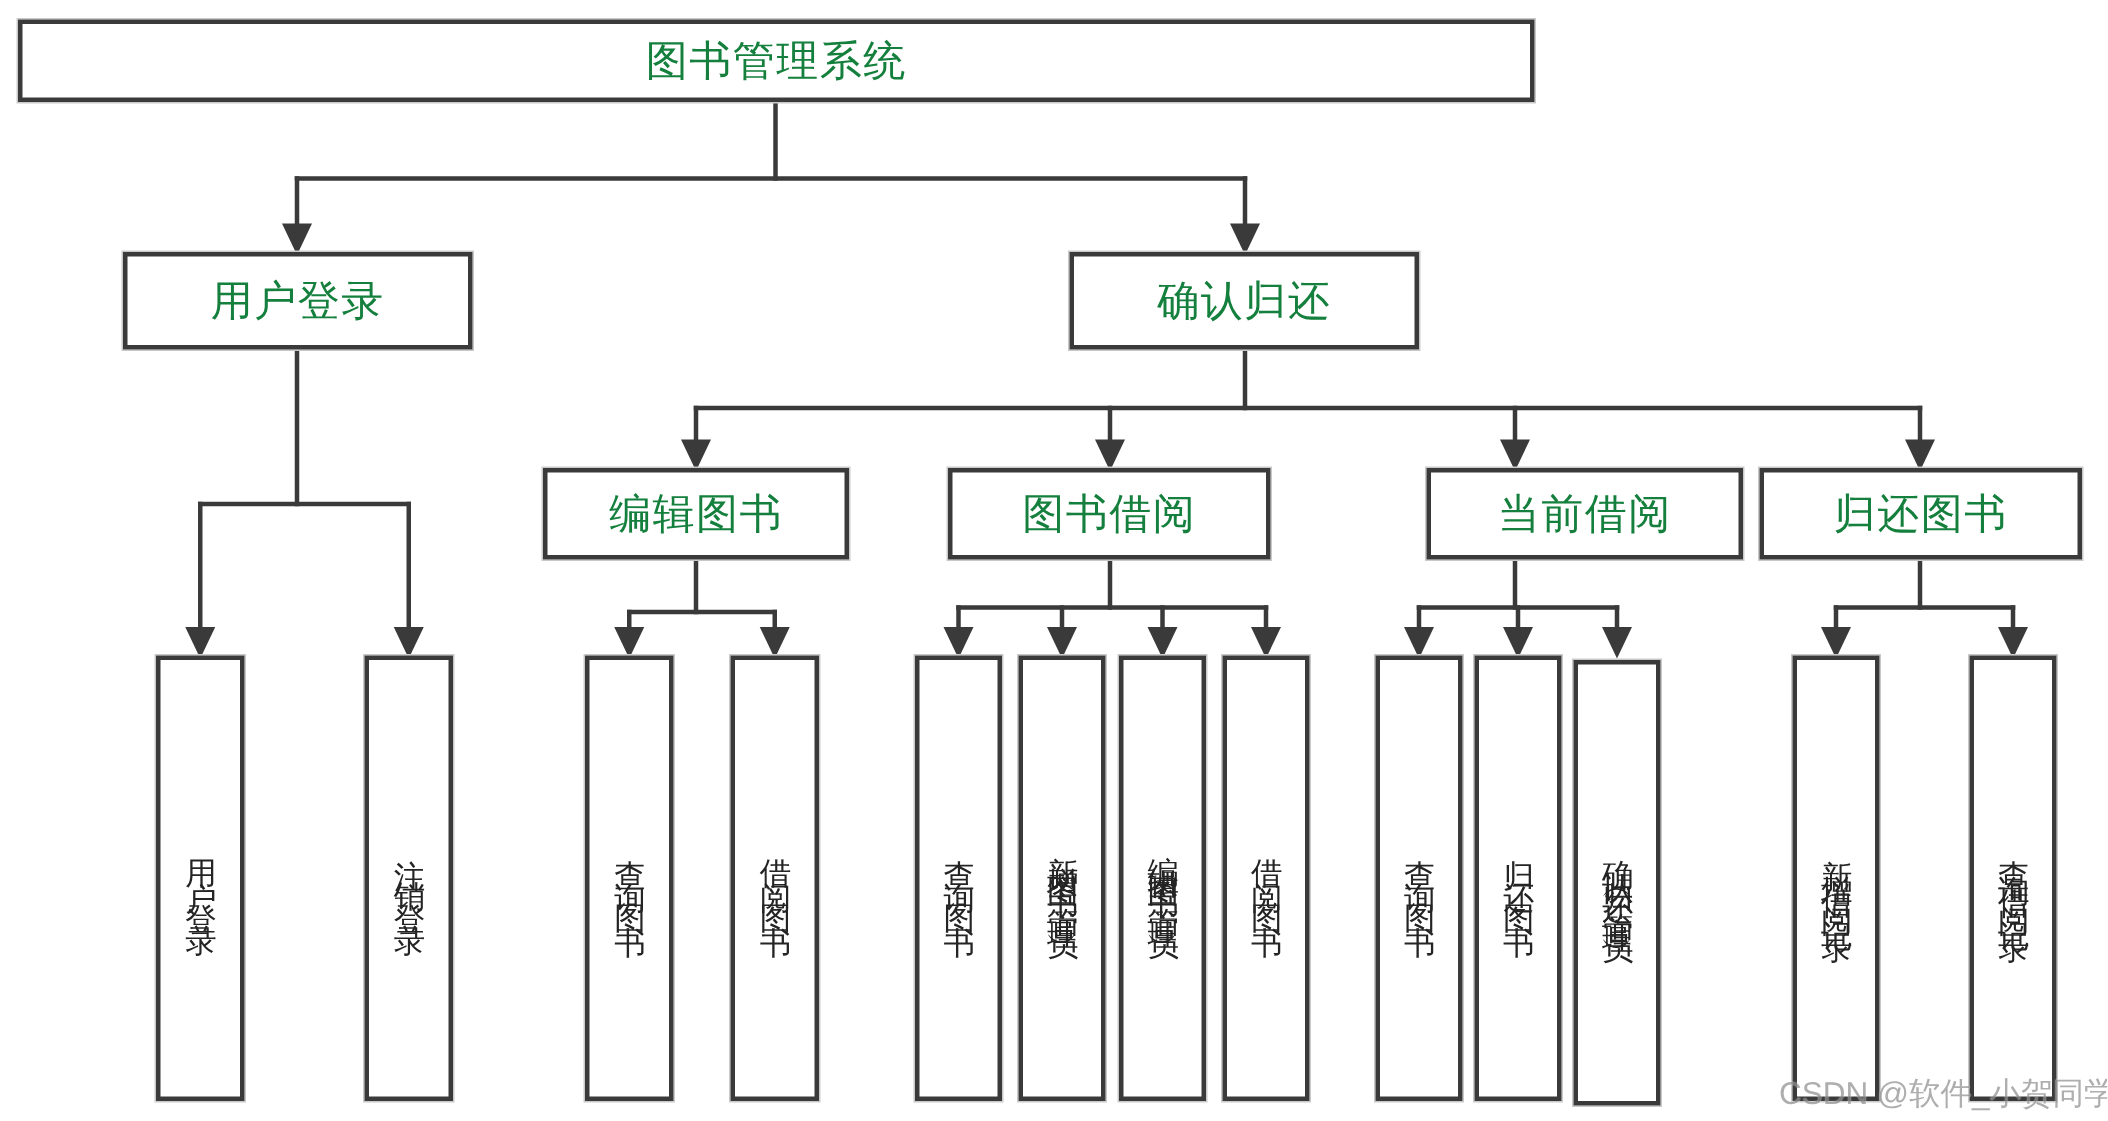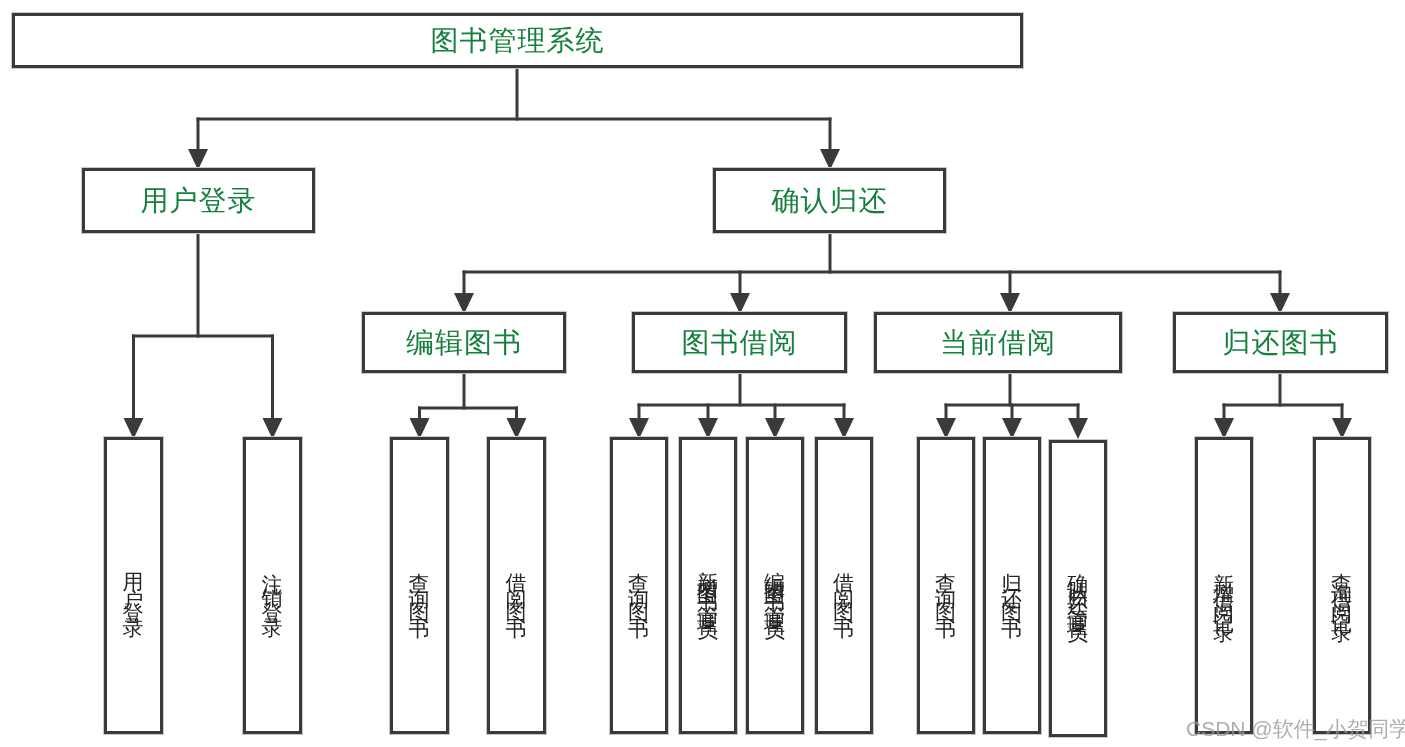--- a/index.html
+++ b/index.html
@@ -109,21 +109,21 @@
   <div class="box" style="left:713px;top:168px;width:233px;height:65px;">
     <span class="label">确认归还</span>
   </div>
 
   <div class="box" style="left:362px;top:312px;width:204px;height:61px;">
     <span class="label">编辑图书</span>
   </div>
   <div class="box" style="left:632px;top:312px;width:215px;height:61px;">
     <span class="label">图书借阅</span>
   </div>
-  <div class="box" style="left:874px;top:312px;width:248px;height:61px;">
+  <div class="box" style="left:951px;top:312px;width:211px;height:61px;">
     <span class="label">当前借阅</span>
   </div>
   <div class="box" style="left:1173px;top:312px;width:215px;height:61px;">
     <span class="label">归还图书</span>
   </div>
 
   <div class="box leaf" style="left:104px;top:437px;width:59px;height:297px;">
     <span class="v-text" style="letter-spacing: 15px;">用户登录</span>
   </div>
   <div class="box leaf" style="left:243px;top:437px;width:59px;height:297px;">

